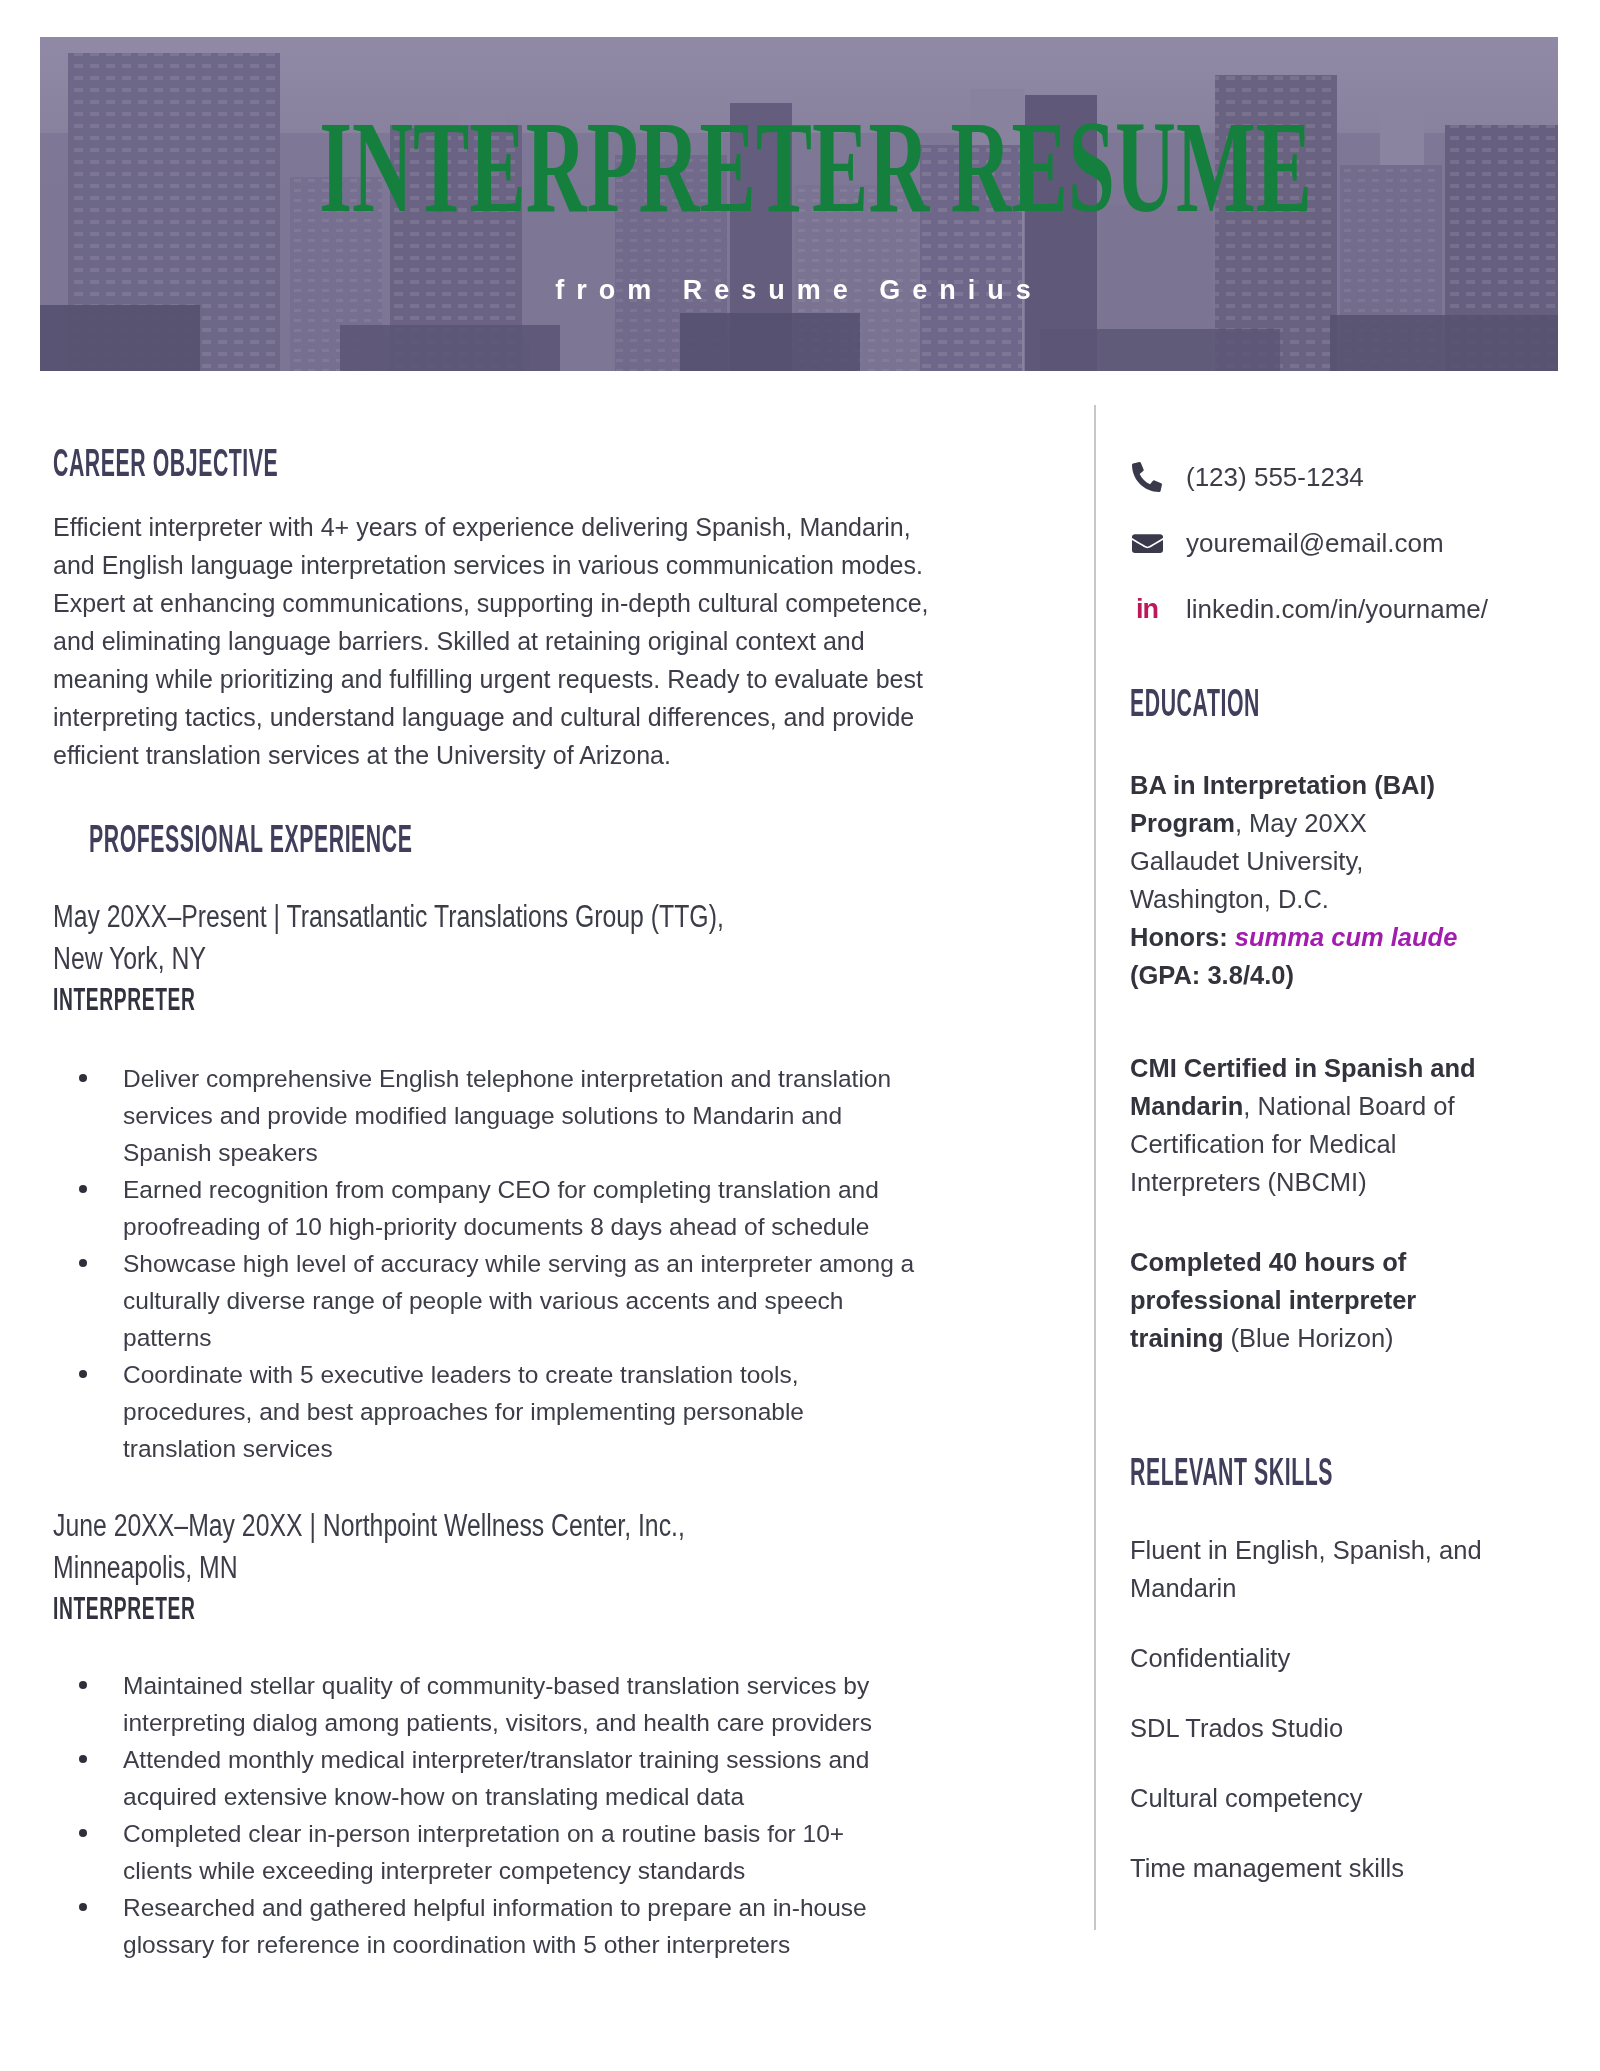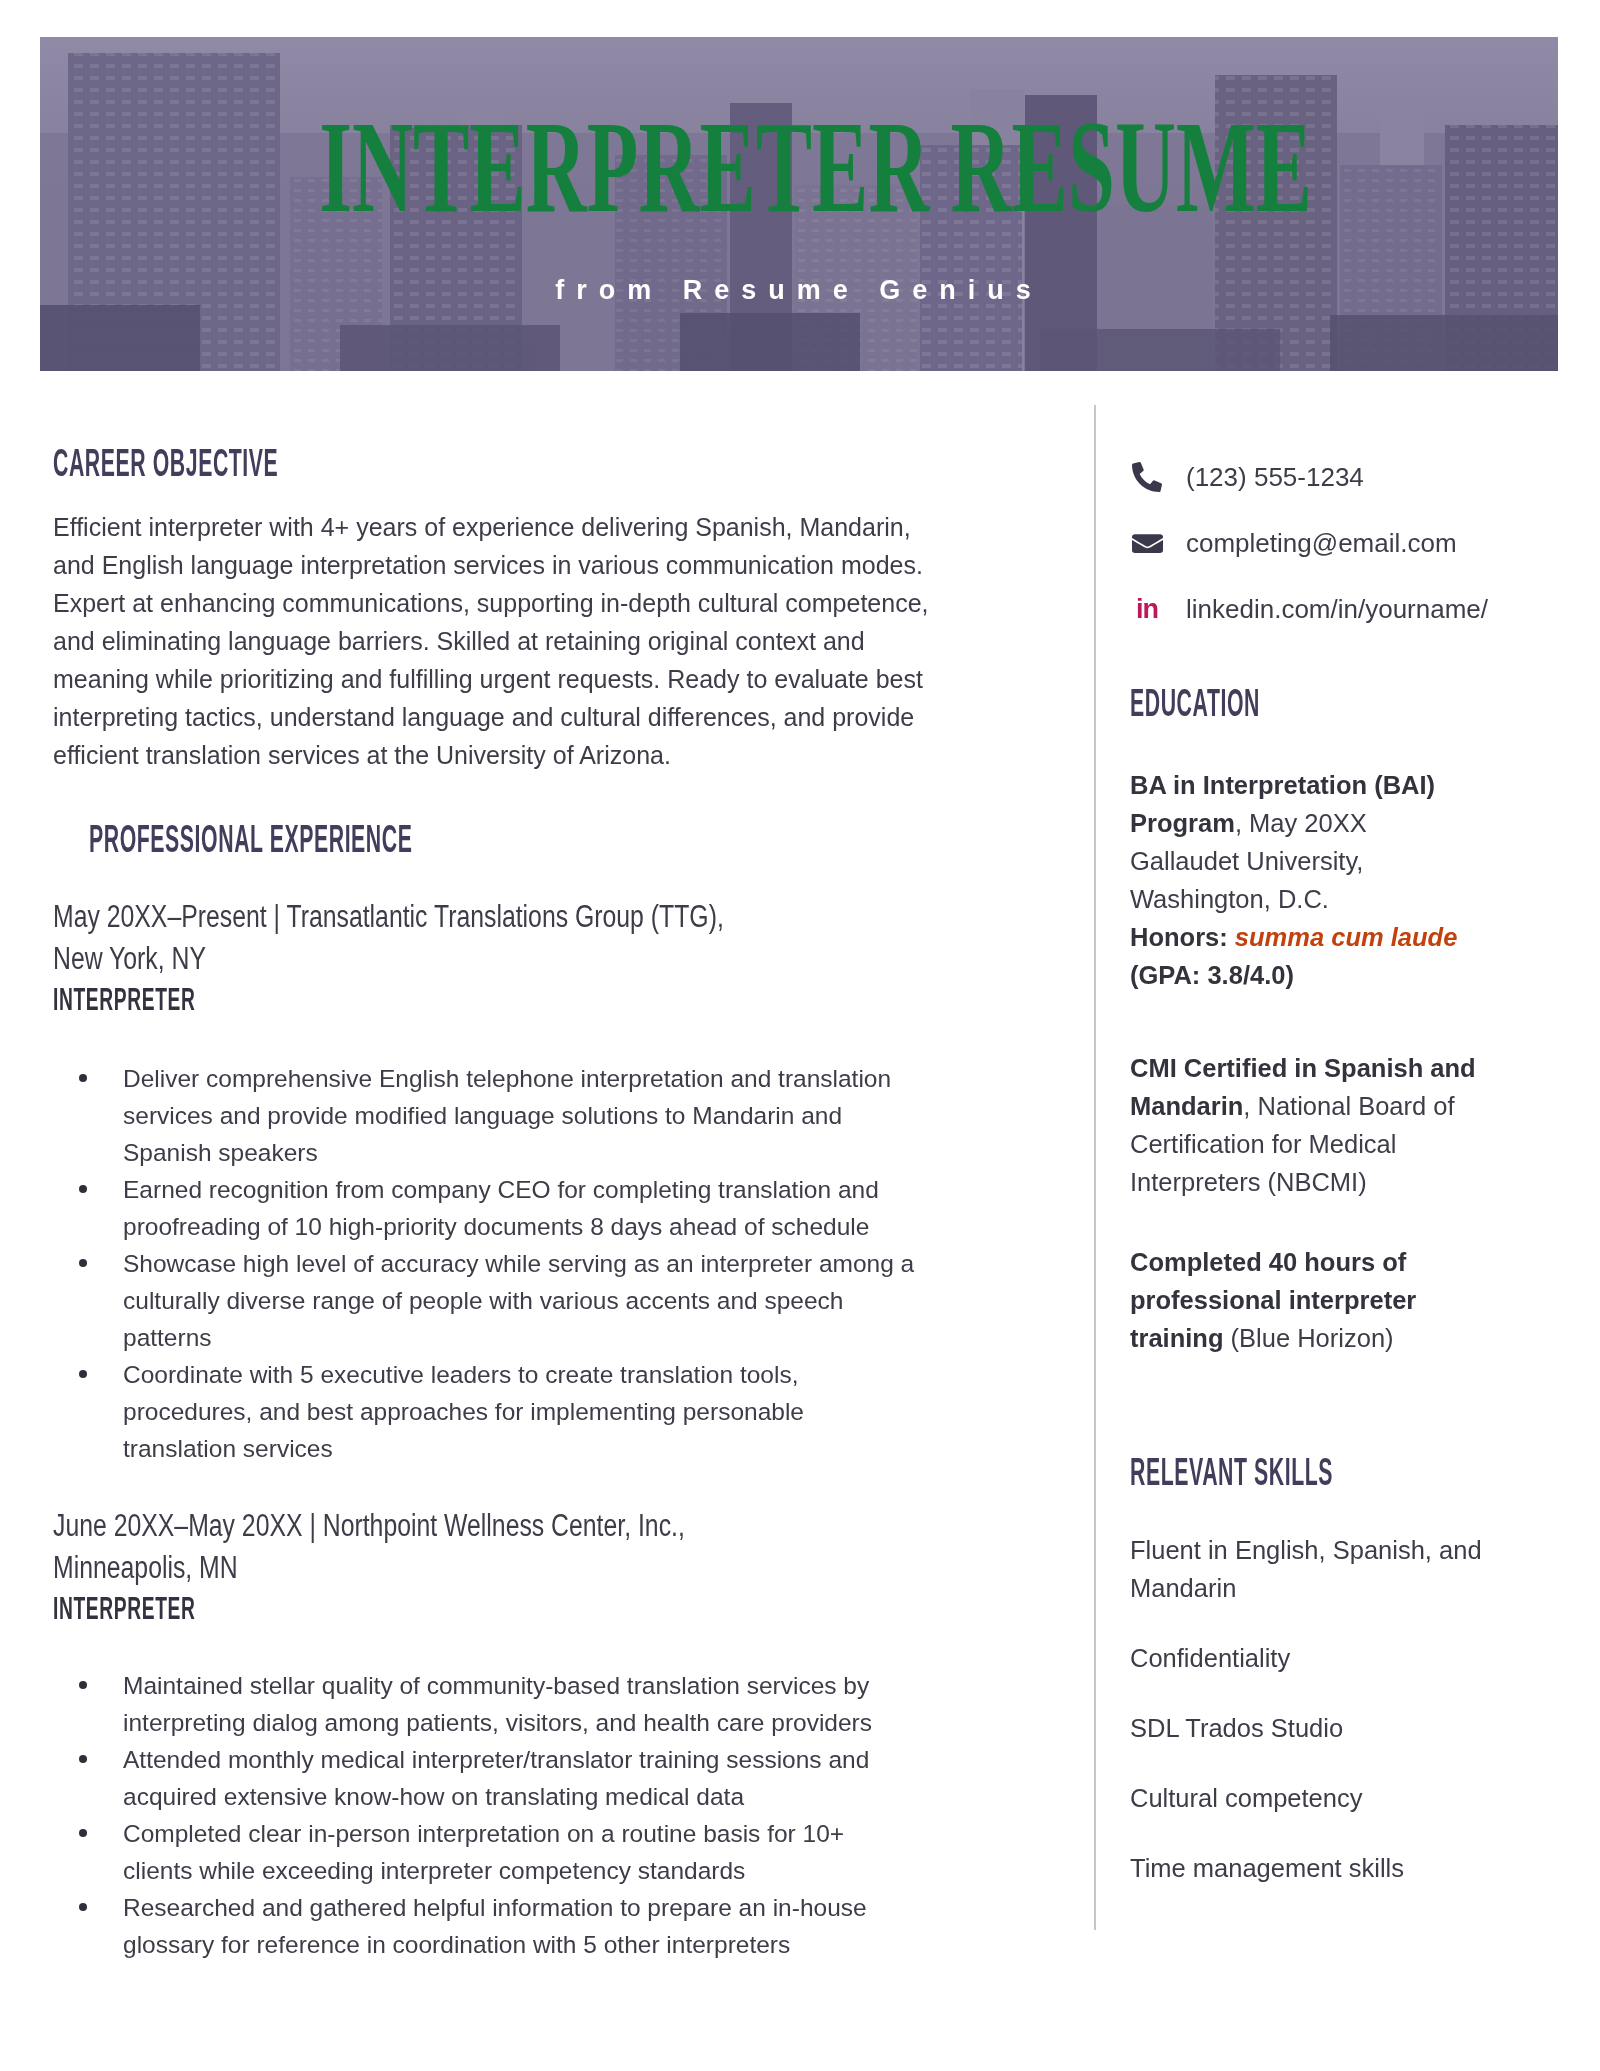--- a/index.html
+++ b/index.html
@@ -40,21 +40,21 @@
   .c-row{display:flex;align-items:center;height:30px;margin-bottom:36px;}
   .c-ico{width:34px;display:flex;justify-content:center;align-items:center;flex:0 0 34px;}
   .c-txt{margin-left:22px;font-size:26px;color:#3d3d49;}
   .in-badge{font-size:27px;font-weight:bold;color:#be185d;line-height:1;letter-spacing:-1px;}
   .sec-edu{margin-top:60px;}
   .edu-entry{font-size:25.5px;line-height:38px;}
   .edu-entry.e1{margin-top:44px;}
   .edu-entry.e2{margin-top:55px;}
   .edu-entry.e3{margin-top:42px;}
   .edu-entry .b{font-weight:bold;color:#33333d;white-space:pre-line;}
-  .edu-entry .bi{font-weight:bold;font-style:italic;color:#c2410c;white-space:pre-line;}
+  .edu-entry .bi{font-weight:bold;font-style:italic;color:#a21caf;white-space:pre-line;}
   .edu-entry .r{white-space:pre-line;}
   .sec-skills{margin-top:96px;}
   ul.skills{list-style:none;margin:40px 0 0 0;padding:0;}
   ul.skills li{font-size:25.5px;line-height:38px;margin-bottom:32px;white-space:pre-line;}
   .icon-svg{display:block;}
 </style>
 </head>
 <body>
 
 <div class="banner">
@@ -182,21 +182,21 @@
     </span>
     <span class="c-txt">(123) 555-1234</span>
   </div>
 
   <div class="c-row">
     <span class="c-ico">
       <svg class="icon-svg" width="31" height="25" viewBox="0 0 512 512" preserveAspectRatio="none" aria-hidden="true">
         <path fill="#3a394b" d="M502.3 190.8c3.9-3.1 9.7-.2 9.7 4.7V400c0 26.5-21.5 48-48 48H48c-26.5 0-48-21.5-48-48V195.6c0-5 5.7-7.8 9.7-4.7 22.4 17.4 52.1 39.5 154.1 113.6 21.1 15.4 56.7 47.8 92.2 47.6 35.7.3 72-32.8 92.3-47.6 102-74.1 131.6-96.3 154-113.7zM256 320c23.2.4 56.6-29.2 73.4-41.4 132.7-96.3 142.8-104.7 173.4-128.7 5.8-4.5 9.2-11.5 9.2-18.9v-19c0-26.5-21.5-48-48-48H48C21.5 64 0 85.5 0 112v19c0 7.4 3.4 14.3 9.2 18.9 30.6 23.9 40.7 32.4 173.4 128.7 16.8 12.2 50.2 41.8 73.4 41.4z"></path>
       </svg>
     </span>
-    <span class="c-txt">completing@email.com</span>
+    <span class="c-txt">youremail@email.com</span>
   </div>
 
   <div class="c-row">
     <span class="c-ico">
       <span class="in-badge">in</span>
     </span>
     <span class="c-txt">linkedin.com/in/yourname/</span>
   </div>
 
   <h2 class="sec sec-edu">

